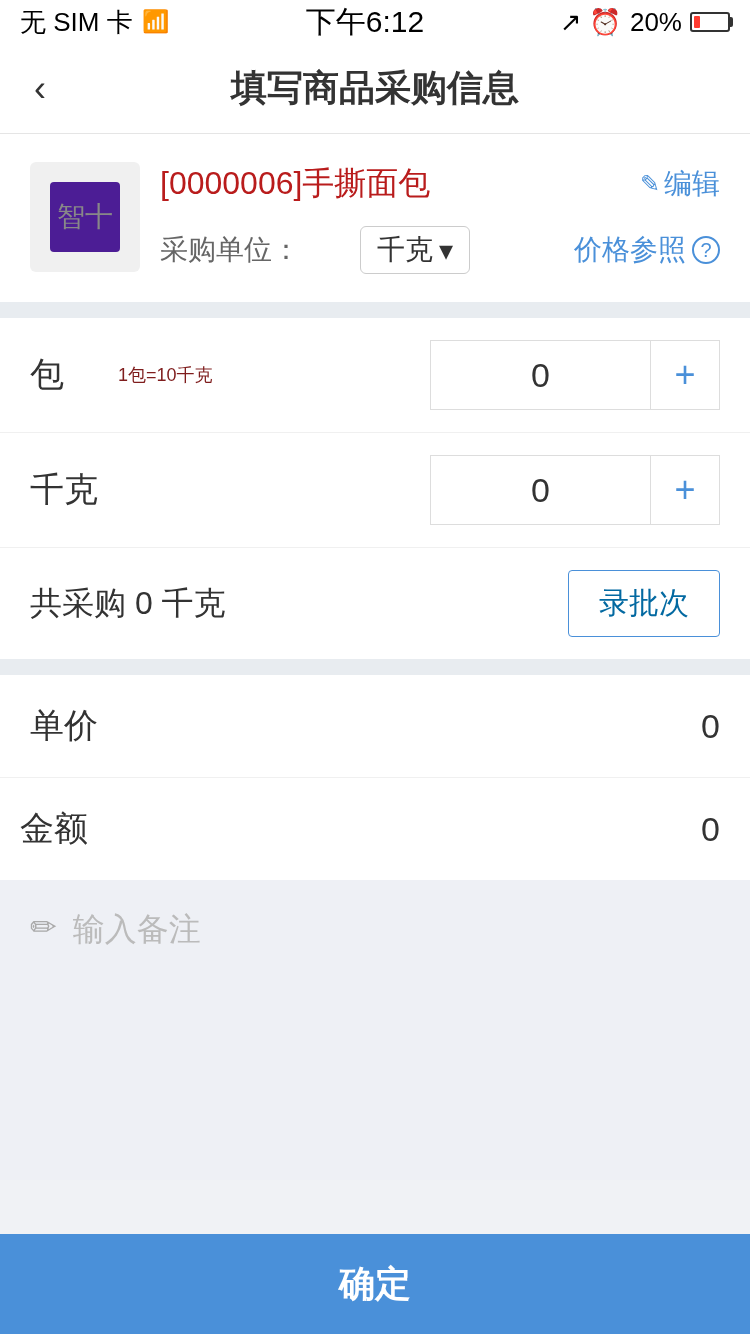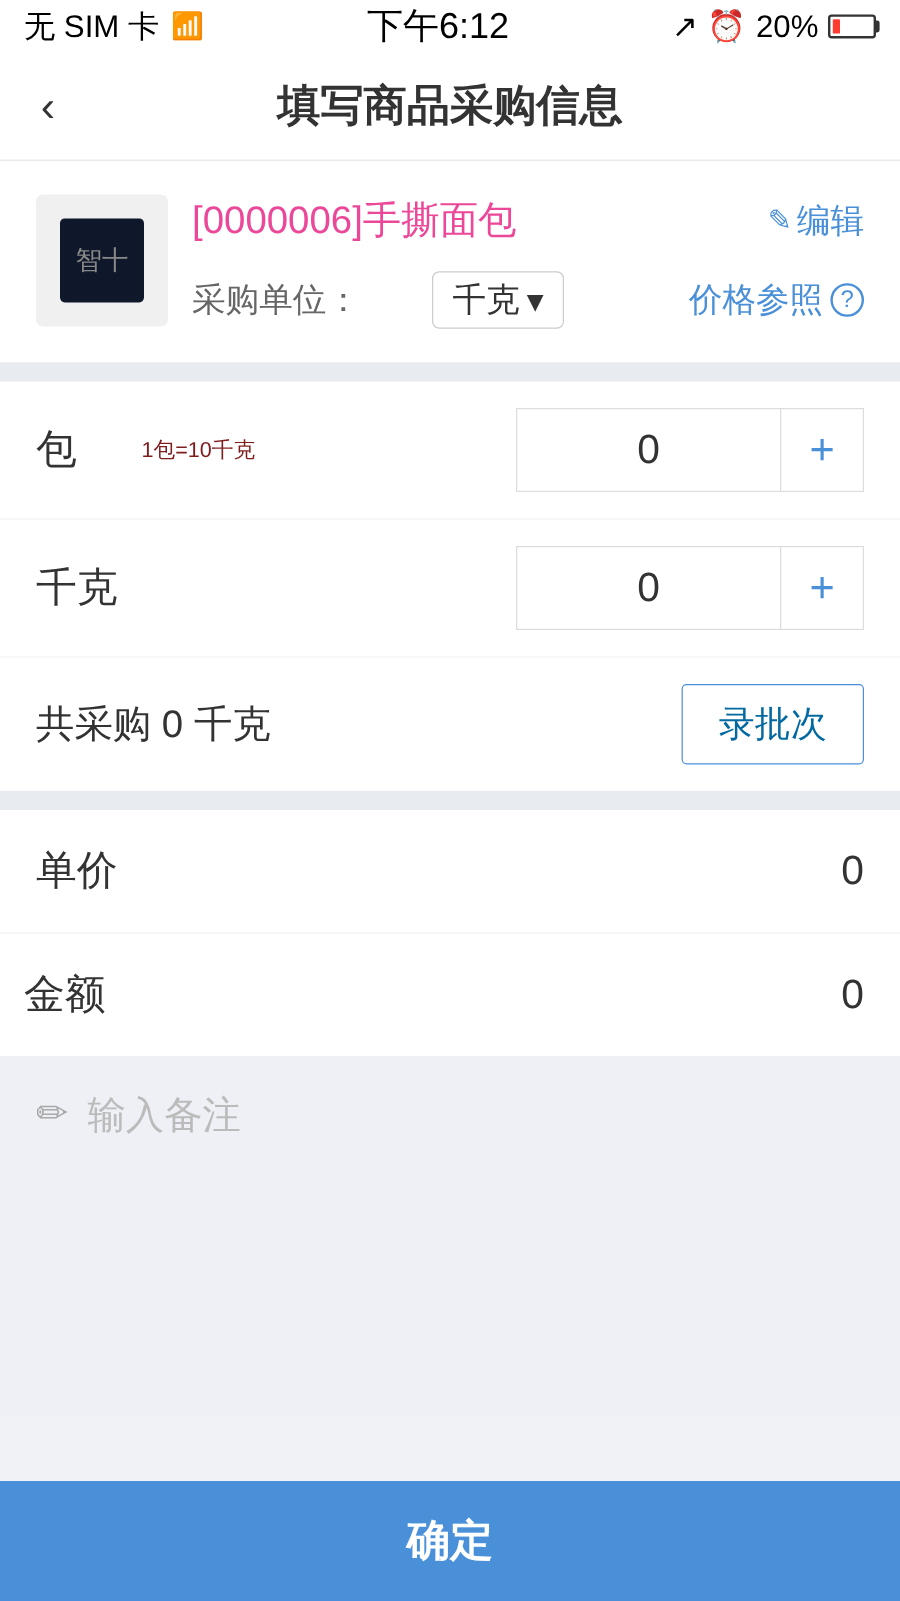--- a/index.html
+++ b/index.html
@@ -79,40 +79,40 @@
       background: #f0f0f0;
       border-radius: 6px;
       display: flex;
       align-items: center;
       justify-content: center;
       flex-shrink: 0;
     }
     .product-image-inner {
       width: 70px;
       height: 70px;
-      background: #0f172a;
+      background: #4c1d95;
       border-radius: 4px;
       display: flex;
       align-items: center;
       justify-content: center;
-      font-size: 22px;
+      font-size: 28px;
       color: #888;
     }
     .product-info {
       flex: 1;
     }
     .product-name-row {
       display: flex;
       align-items: center;
       justify-content: space-between;
       margin-bottom: 20px;
     }
     .product-name {
       font-size: 32px;
-      color: #ec4899;
+      color: #b91c1c;
       font-weight: 500;
     }
     .edit-link {
       font-size: 28px;
       color: #4a90d9;
       display: flex;
       align-items: center;
       gap: 4px;
     }
     .edit-icon { font-size: 24px; }

